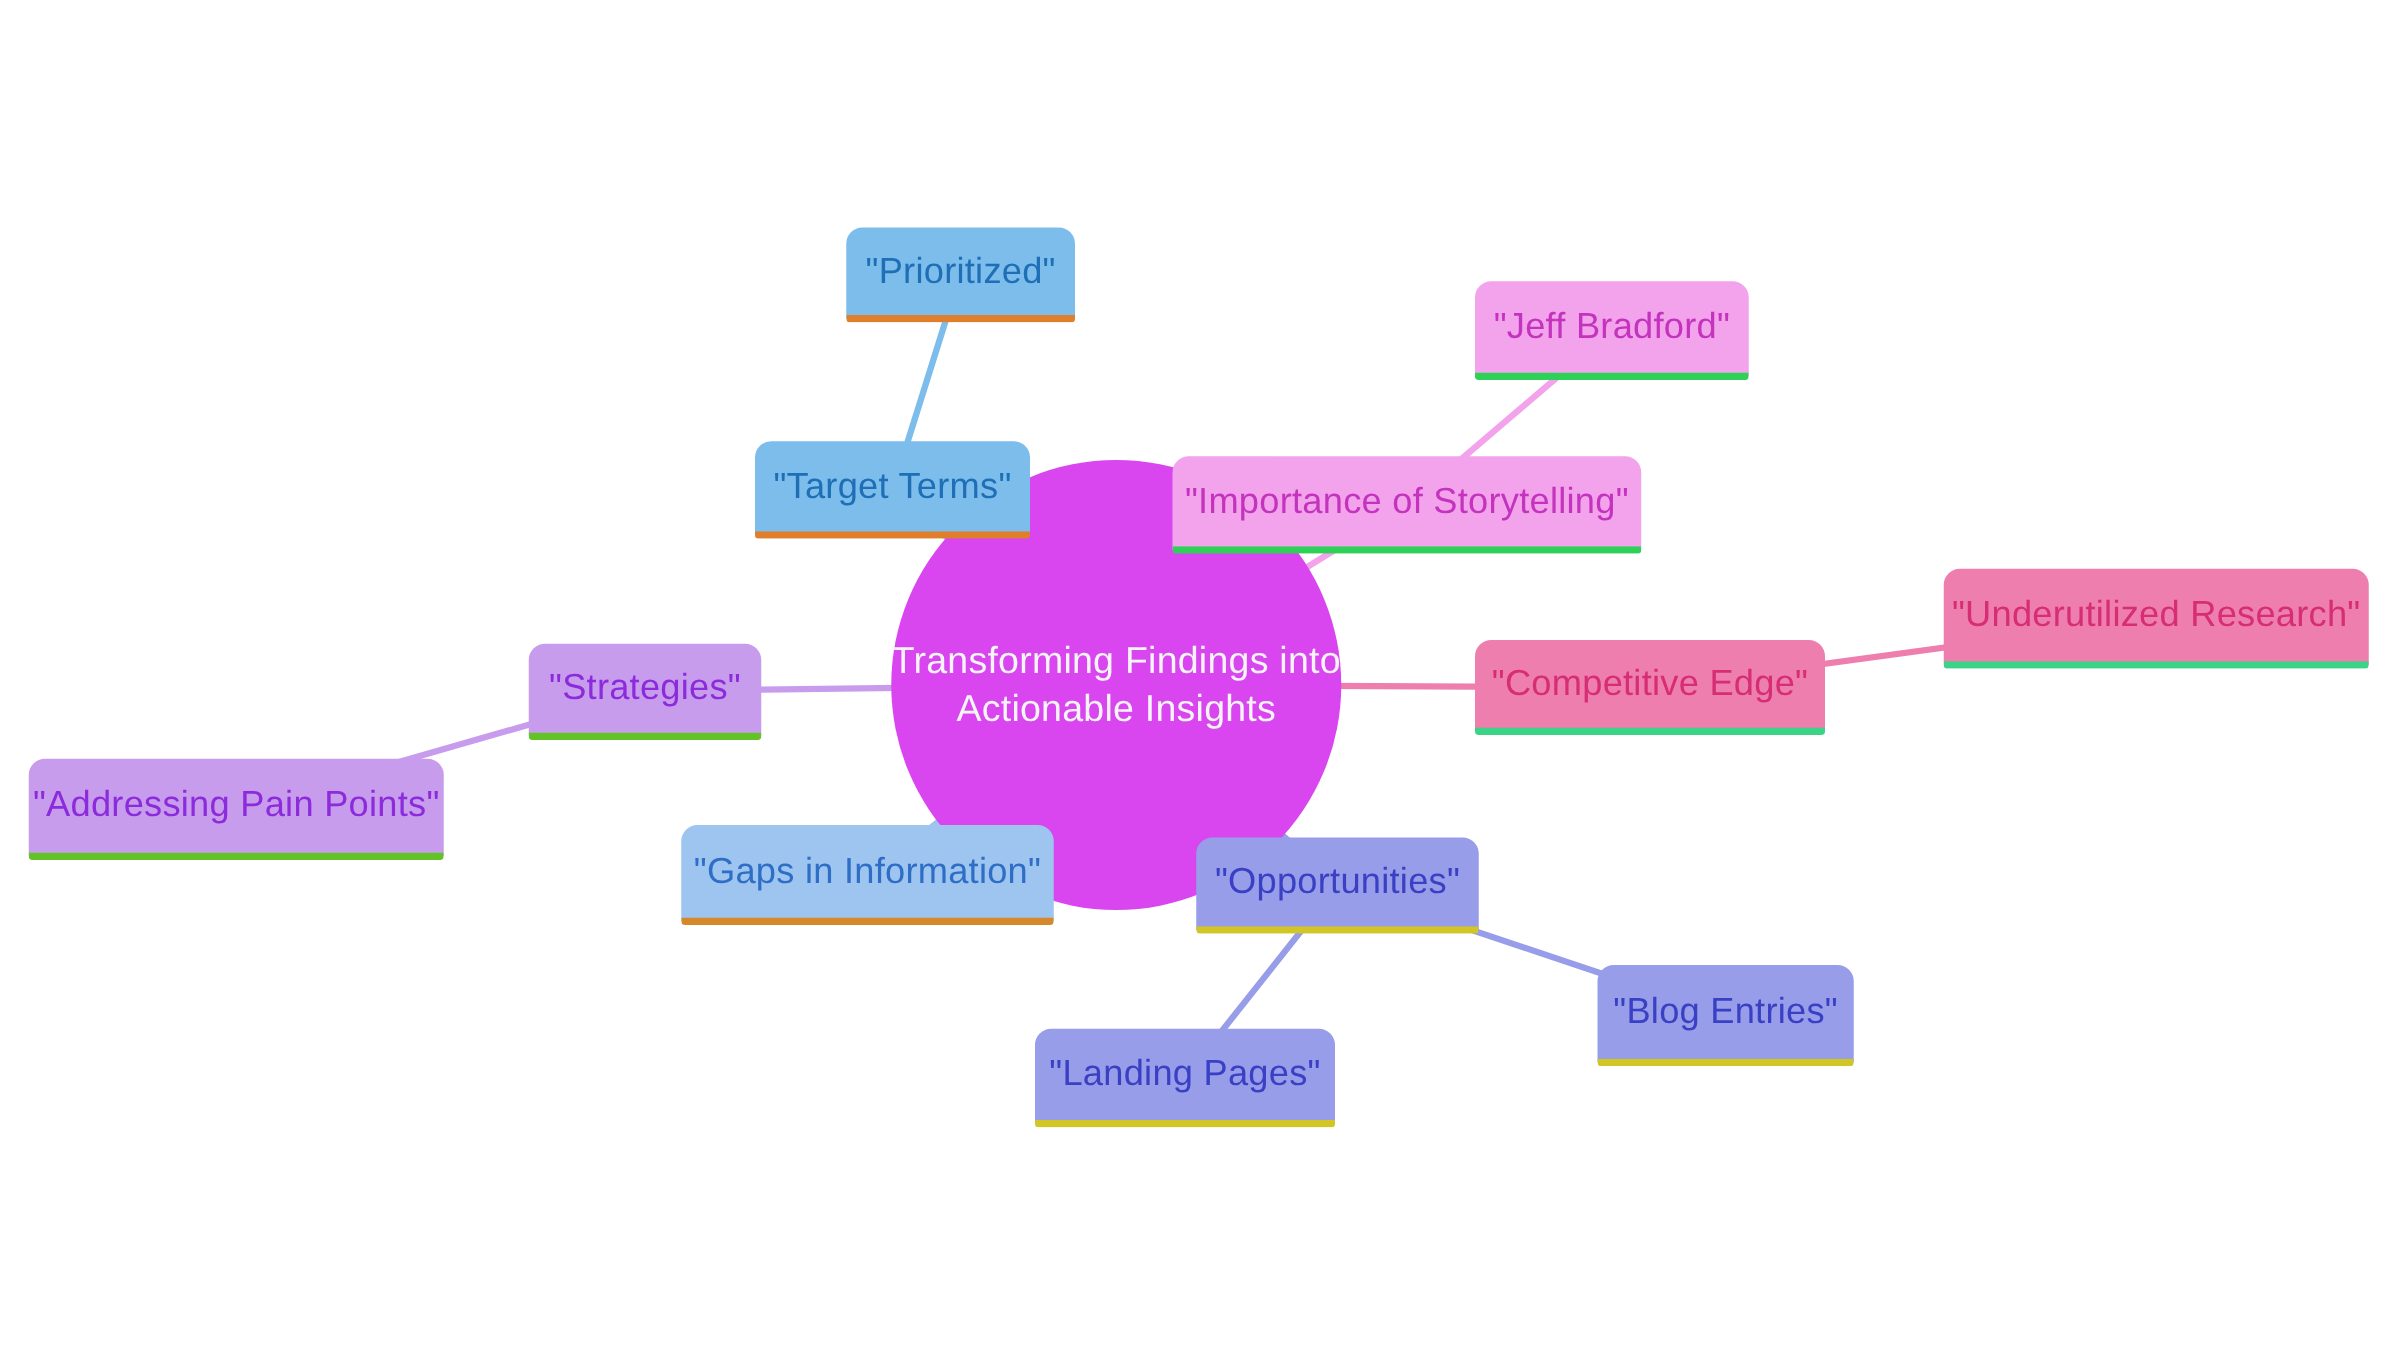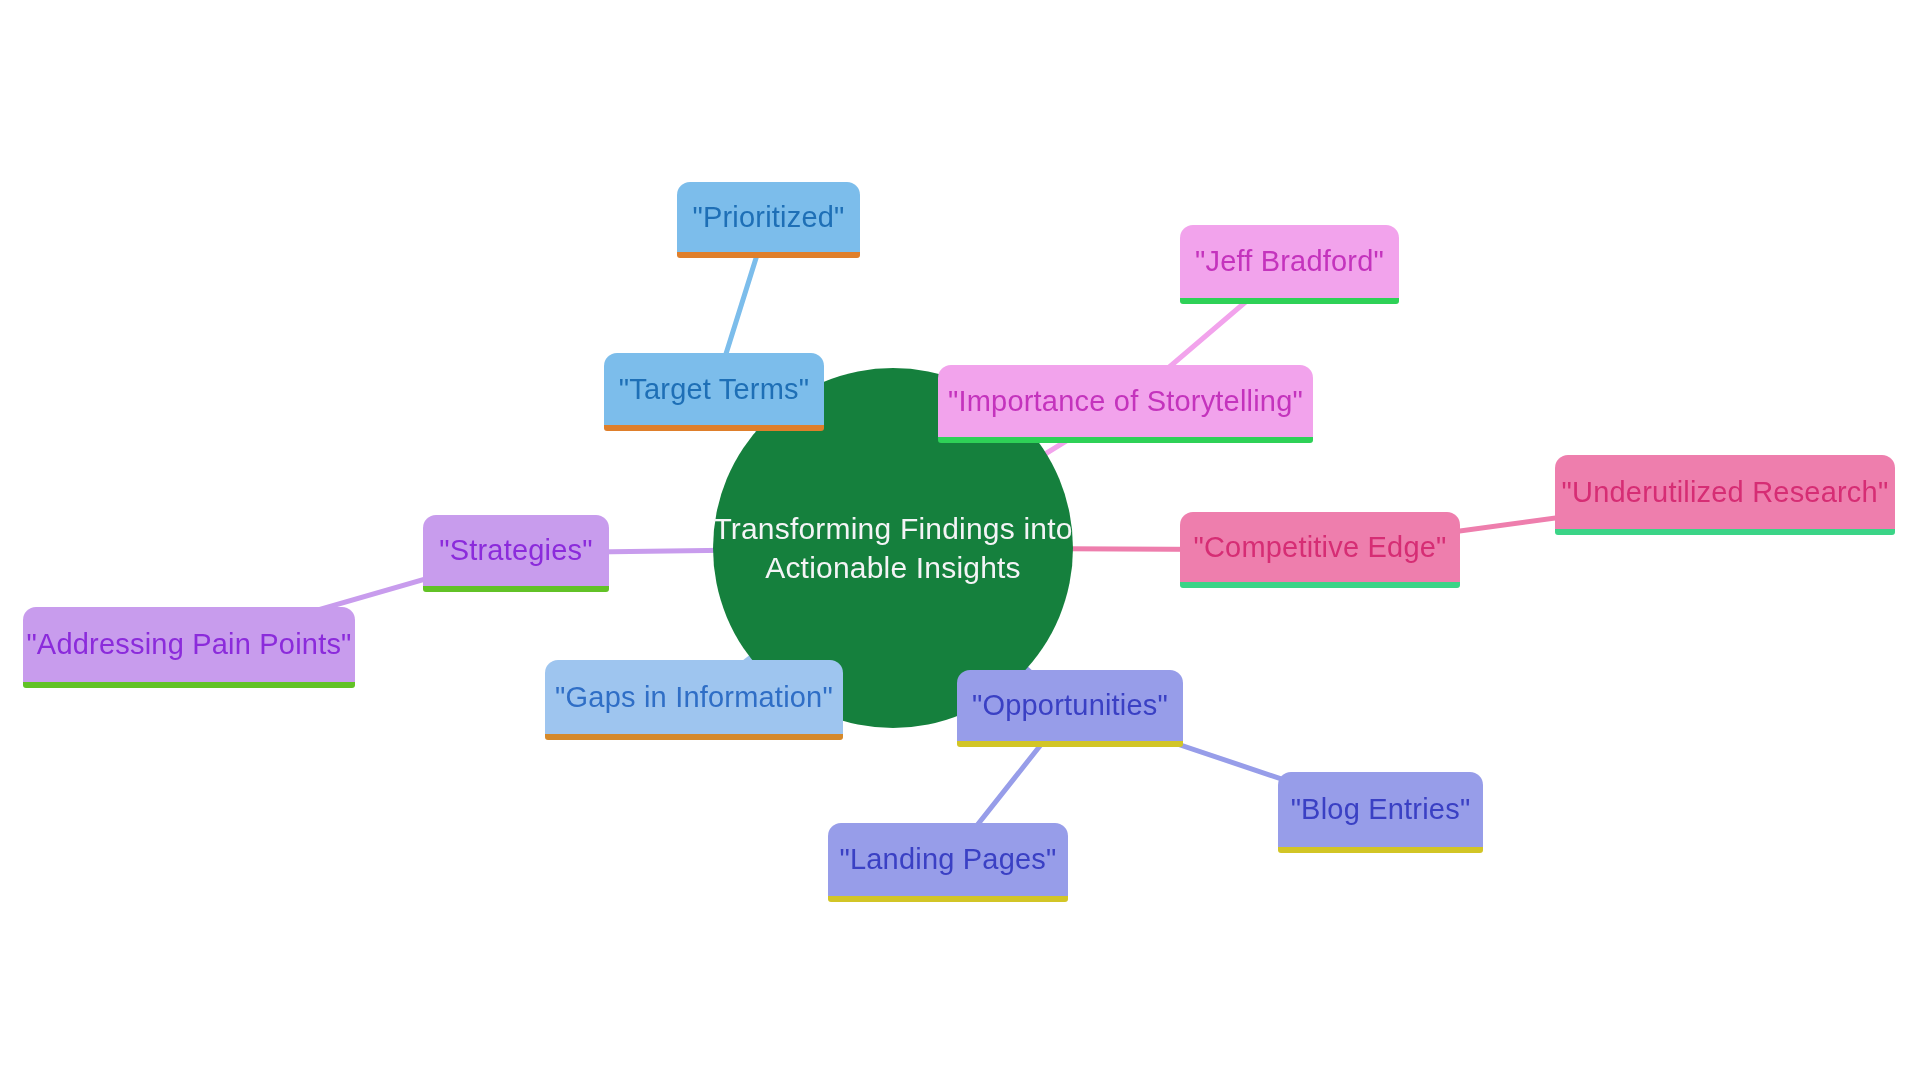--- a/index.html
+++ b/index.html
@@ -65,21 +65,21 @@
       <line x1="1126" y1="404" x2="1290" y2="264" stroke="#f2a3ec" stroke-width="5" stroke-linecap="round"></line>
       <line x1="893" y1="548" x2="1320" y2="550" stroke="#ee7ead" stroke-width="5" stroke-linecap="round"></line>
       <line x1="1320" y1="550" x2="1725" y2="495" stroke="#ee7ead" stroke-width="5" stroke-linecap="round"></line>
       <line x1="893" y1="548" x2="516" y2="553" stroke="#c89ced" stroke-width="5" stroke-linecap="round"></line>
       <line x1="516" y1="553" x2="189" y2="647" stroke="#c89ced" stroke-width="5" stroke-linecap="round"></line>
       <line x1="893" y1="548" x2="694" y2="701" stroke="#9ec5ef" stroke-width="5" stroke-linecap="round"></line>
       <line x1="893" y1="548" x2="1070" y2="708" stroke="#979de9" stroke-width="5" stroke-linecap="round"></line>
       <line x1="1070" y1="708" x2="948" y2="862" stroke="#979de9" stroke-width="5" stroke-linecap="round"></line>
       <line x1="1070" y1="708" x2="1380" y2="812" stroke="#979de9" stroke-width="5" stroke-linecap="round"></line>
     </svg>
-  <div class="center-circle" style="left: 713px; top: 368px; width: 360px; height: 360px; background: #15803d; color: rgb(244, 244, 246);">Transforming Findings into
+  <div class="center-circle" style="left: 713px; top: 368px; width: 360px; height: 360px; background: #d946ef; color: rgb(244, 244, 246);">Transforming Findings into
 Actionable Insights</div>
   <div id="nodes">
       <div class="node" style="left: 677px; top: 182px; width: 183px; height: 76px; background: rgb(124, 189, 235); color: rgb(30, 111, 182); border-bottom: 6px solid rgb(223, 127, 43);">"Prioritized"</div>
       <div class="node" style="left: 604px; top: 353px; width: 220px; height: 78px; background: rgb(124, 189, 235); color: rgb(30, 111, 182); border-bottom: 6px solid rgb(223, 127, 43);">"Target Terms"</div>
       <div class="node" style="left: 1180px; top: 225px; width: 219px; height: 79px; background: rgb(242, 163, 236); color: rgb(196, 51, 189); border-bottom: 6px solid rgb(46, 209, 87);">"Jeff Bradford"</div>
       <div class="node" style="left: 938px; top: 365px; width: 375px; height: 78px; background: rgb(242, 163, 236); color: rgb(196, 51, 189); border-bottom: 6px solid rgb(46, 209, 87);">"Importance of Storytelling"</div>
       <div class="node" style="left: 1555px; top: 455px; width: 340px; height: 80px; background: rgb(238, 126, 173); color: rgb(214, 45, 116); border-bottom: 6px solid rgb(59, 212, 135);">"Underutilized Research"</div>
       <div class="node" style="left: 1180px; top: 512px; width: 280px; height: 76px; background: rgb(238, 126, 173); color: rgb(214, 45, 116); border-bottom: 6px solid rgb(59, 212, 135);">"Competitive Edge"</div>
       <div class="node" style="left: 423px; top: 515px; width: 186px; height: 77px; background: rgb(200, 156, 237); color: rgb(139, 43, 219); border-bottom: 6px solid rgb(98, 194, 38);">"Strategies"</div>
       <div class="node" style="left: 23px; top: 607px; width: 332px; height: 81px; background: rgb(200, 156, 237); color: rgb(139, 43, 219); border-bottom: 6px solid rgb(98, 194, 38);">"Addressing Pain Points"</div>

